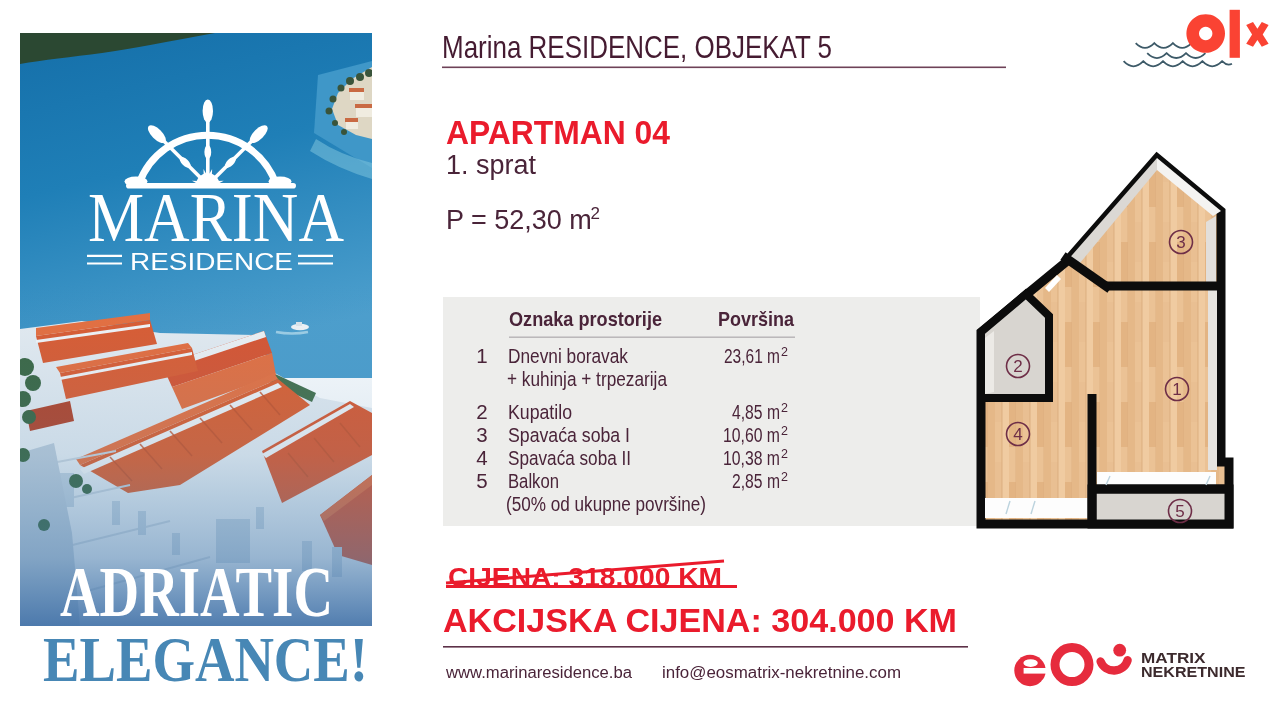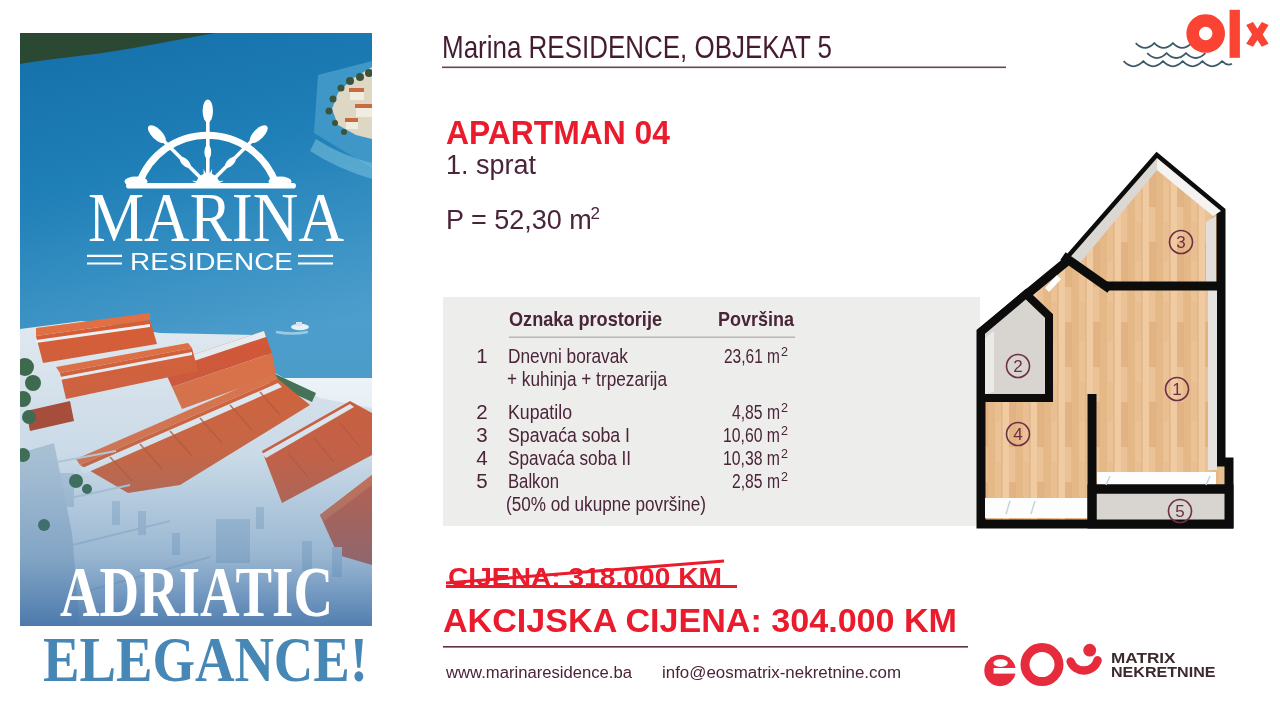--- a/index.html
+++ b/index.html
@@ -299,21 +299,21 @@
   <line x1="6" y1="33" x2="284" y2="11" stroke="#ea1b2c" stroke-width="3"></line>
   <text x="3" y="82" fill="#ea1b2c" font-family="Liberation Sans, sans-serif" font-size="34" font-weight="bold" textLength="514" lengthAdjust="spacingAndGlyphs">AKCIJSKA CIJENA: 304.000 KM</text>
   <rect x="3" y="96" width="525" height="1.6" fill="#5d3148"></rect>
 </svg>
 
 <svg class="abs" style="left:440px;top:655px;" width="540" height="40" viewBox="0 0 540 40">
   <text x="6" y="23" fill="#4a2439" font-family="Liberation Sans, sans-serif" font-size="16" textLength="186" lengthAdjust="spacingAndGlyphs">www.marinaresidence.ba</text>
   <text x="222" y="23" fill="#4a2439" font-family="Liberation Sans, sans-serif" font-size="16" textLength="239" lengthAdjust="spacingAndGlyphs">info@eosmatrix-nekretnine.com</text>
 </svg>
 
-<div class="abs" style="left:980px;top:635px;text-align:center;">
+<div class="abs" style="left:1010px;top:635px;text-align:center;">
 <svg width="250" height="60" viewBox="0 0 250 60">
   <g fill="#e62b3d">
     <circle cx="20" cy="35.5" r="15.7"></circle>
     <circle cx="62" cy="29.6" r="17" fill="none" stroke="#e62b3d" stroke-width="9"></circle>
     <circle cx="109.7" cy="15.2" r="6.4"></circle>
     <path d="M 90.6,26.5 A 14.3,14.3 0 0 0 117.6,25.3" fill="none" stroke="#e62b3d" stroke-width="8.4" stroke-linecap="round"></path>
   </g>
   <ellipse cx="20.6" cy="28.1" rx="7.2" ry="3.9" fill="#ffffff"></ellipse>
   <rect x="13.6" y="33" width="22.4" height="5.6" fill="#ffffff"></rect>
   <polygon points="31.5,46 37.5,40.5 37.5,48.5" fill="#ffffff"></polygon>

